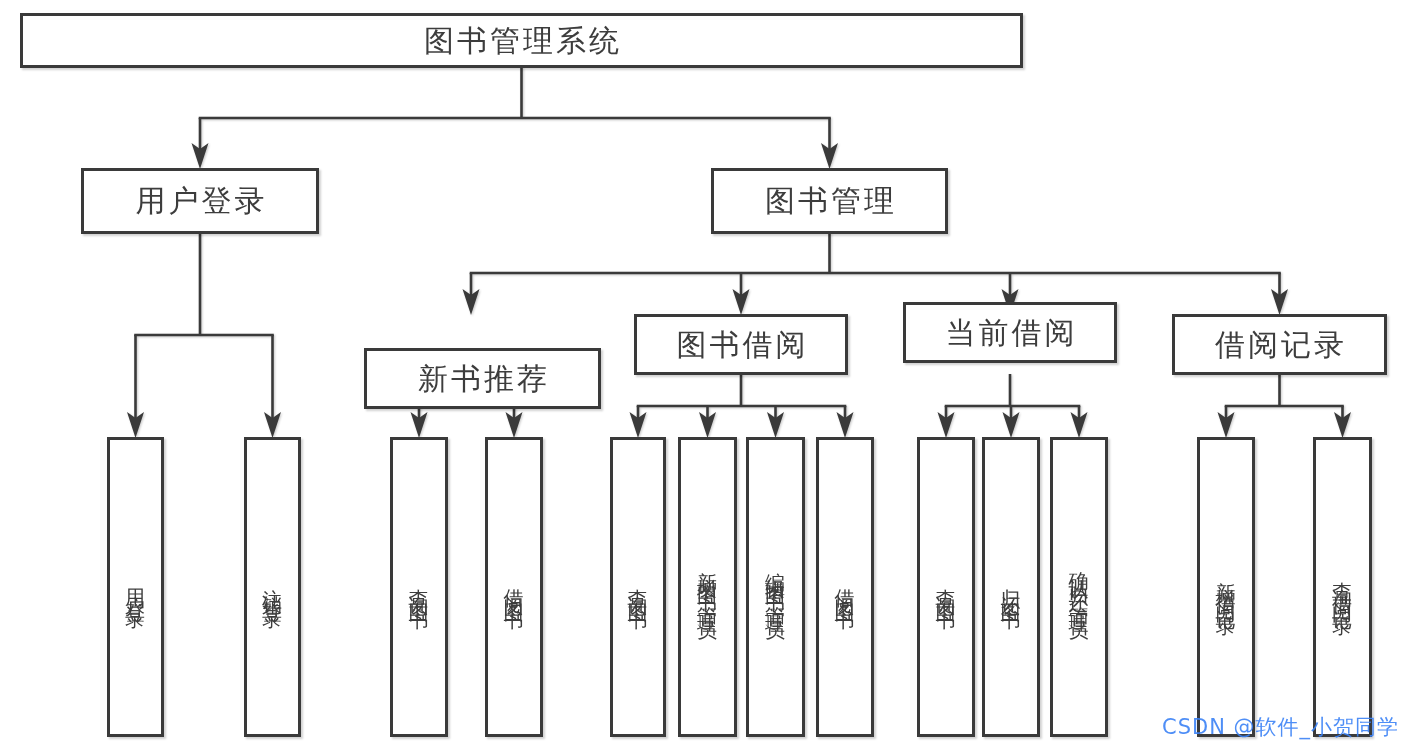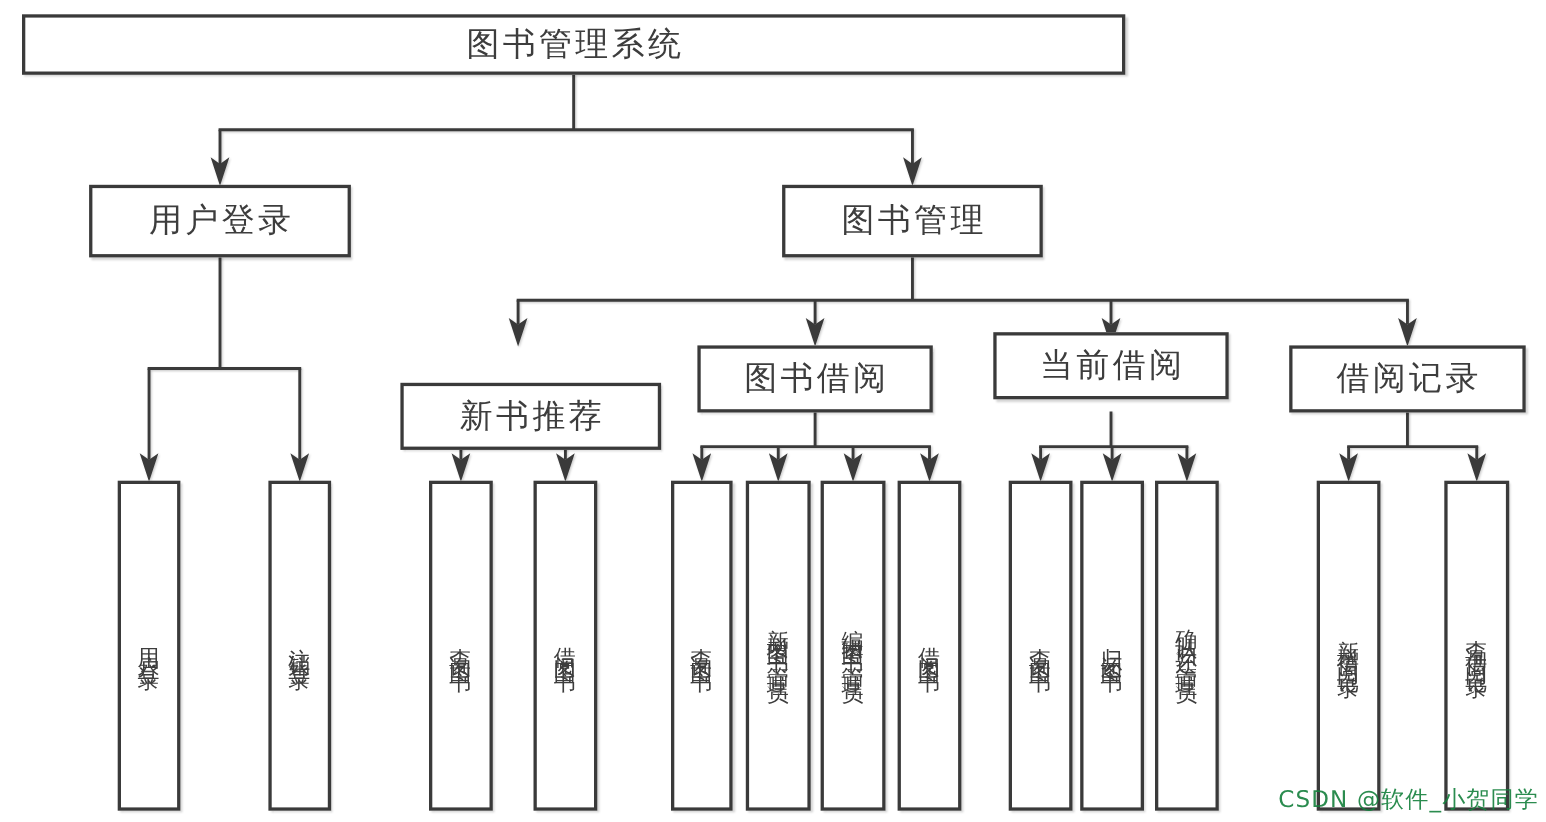--- a/index.html
+++ b/index.html
@@ -46,21 +46,21 @@
     text-orientation: mixed;
     font-size: 20px;
     letter-spacing: 7px;
     text-indent: 0;
   }
   .watermark {
     position: absolute;
     z-index: 3;
     left: 1162px;
     top: 713px;
-    color: #15803d;
+    color: #3b82f6;
     font-size: 21px;
     letter-spacing: 1px;
     white-space: nowrap;
     opacity: 0.9;
   }
 </style>
 </head>
 <body>
 
 <div class="stage">

